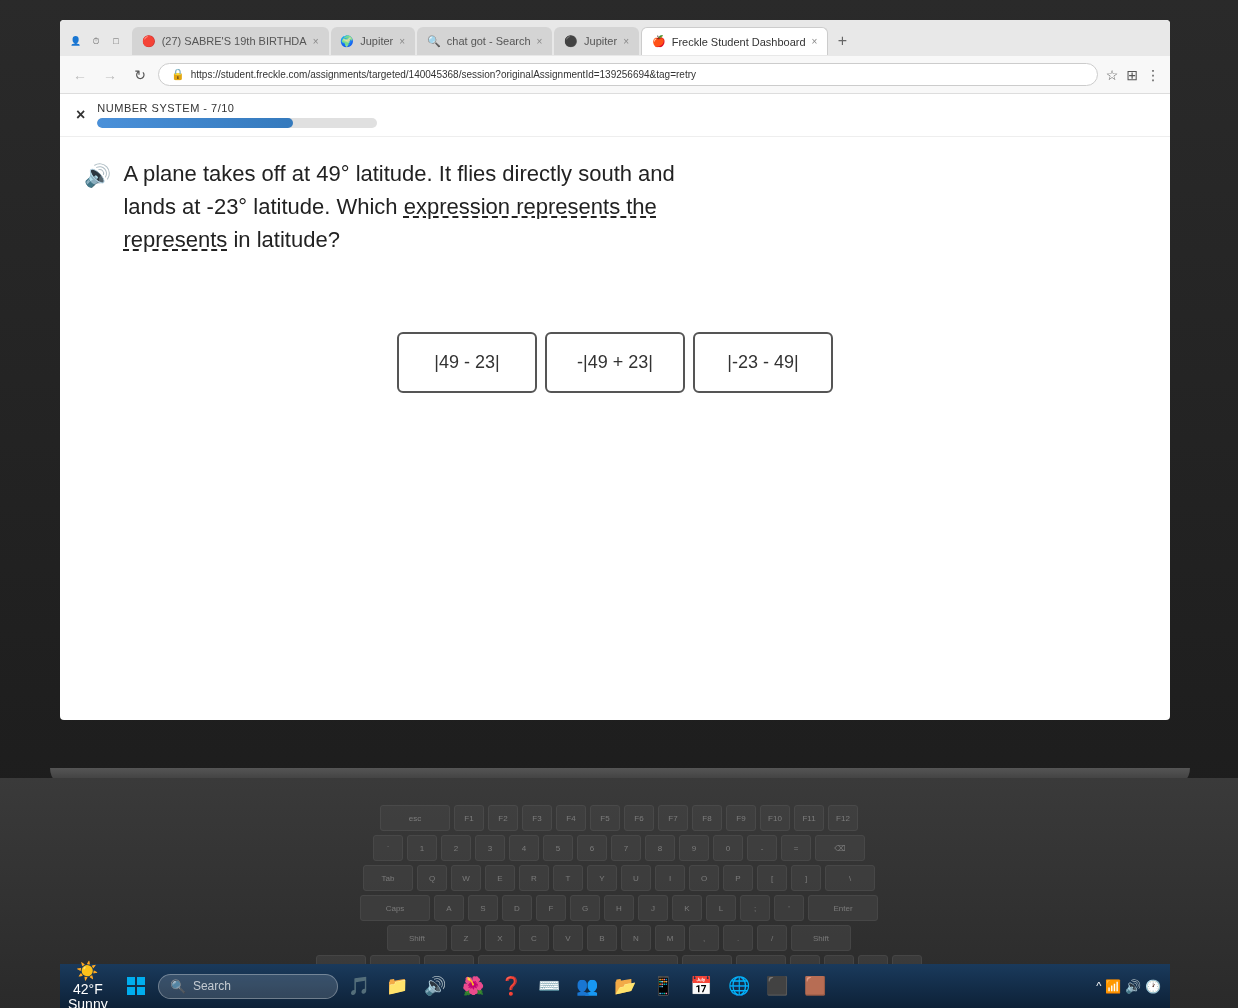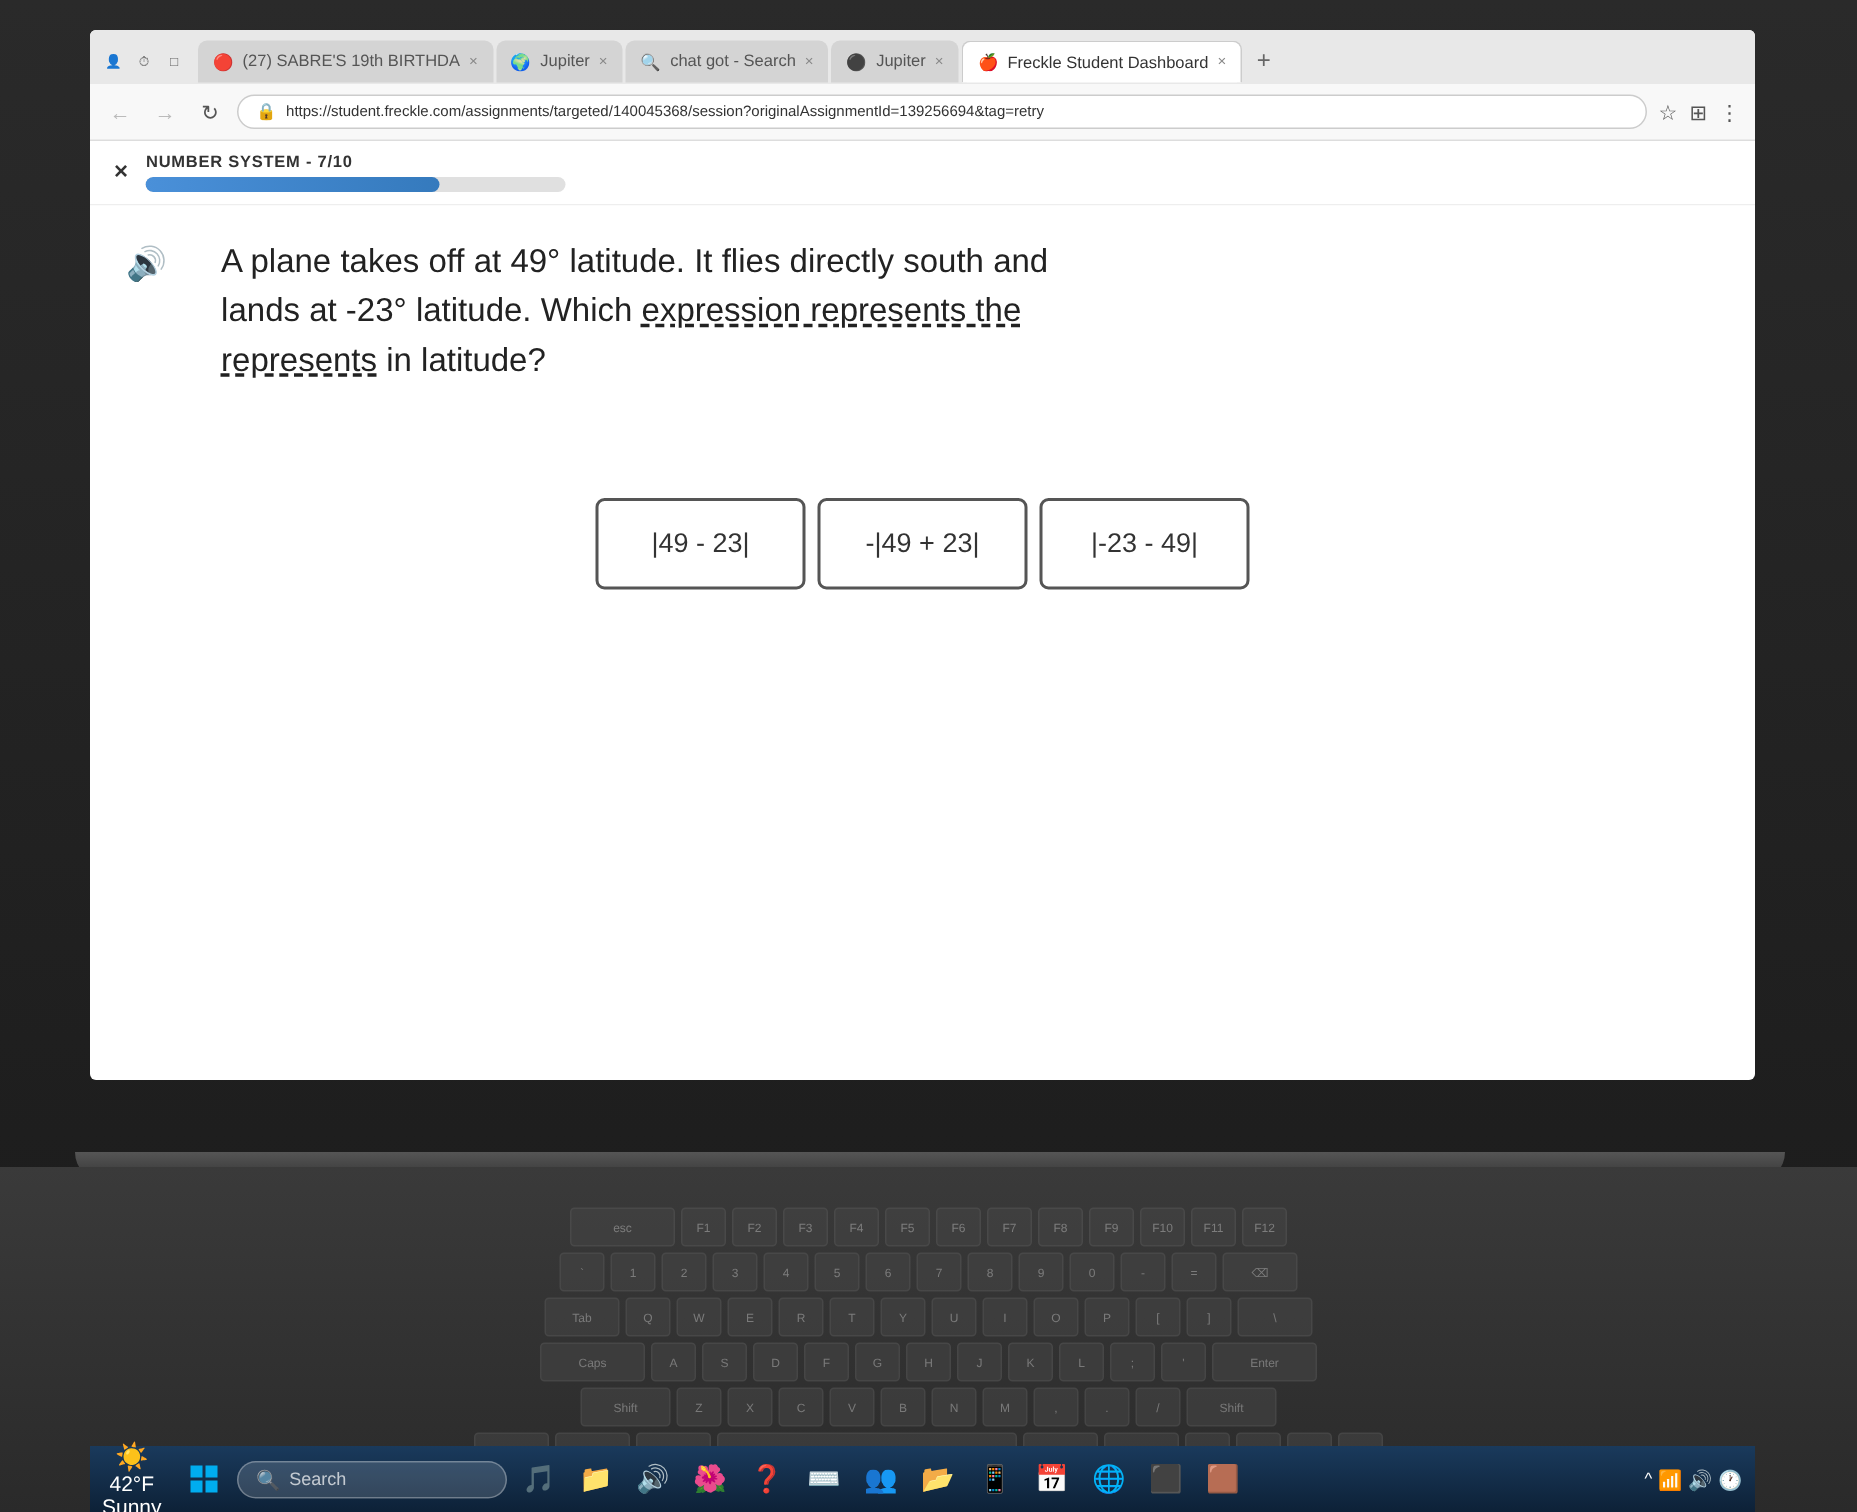--- a/index.html
+++ b/index.html
@@ -168,21 +168,21 @@
 
     .progress-section {
       display: flex;
       flex-direction: column;
       gap: 4px;
       flex: 1;
     }
 
     .progress-label {
       font-size: 11px;
-      font-weight: bold;
+      font-weight: normal;
       color: #333;
       letter-spacing: 0.5px;
     }
 
     .progress-bar-container {
       width: 280px;
       height: 10px;
       background: #e0e0e0;
       border-radius: 5px;
       overflow: hidden;
@@ -213,21 +213,20 @@
       font-size: 22px;
       color: #555;
       margin-top: 2px;
       cursor: pointer;
     }
 
     .question-body {
       font-size: 22px;
       color: #222;
       line-height: 1.5;
-      margin-left: 24px;
     }
 
     .underlined {
       text-decoration: underline;
       text-decoration-style: dashed;
     }
 
     
     .answer-choices {
       display: flex;

